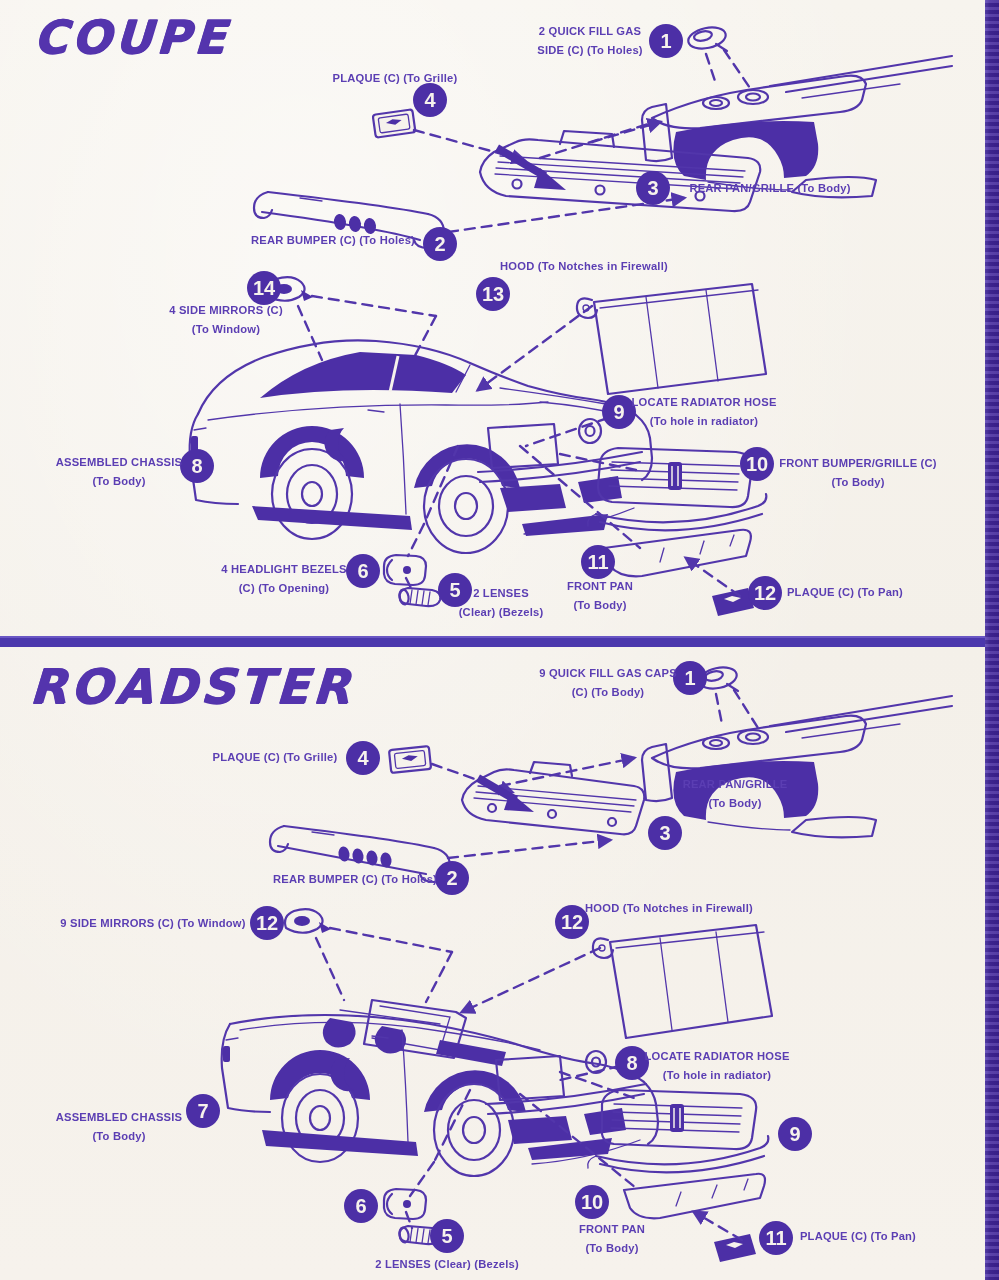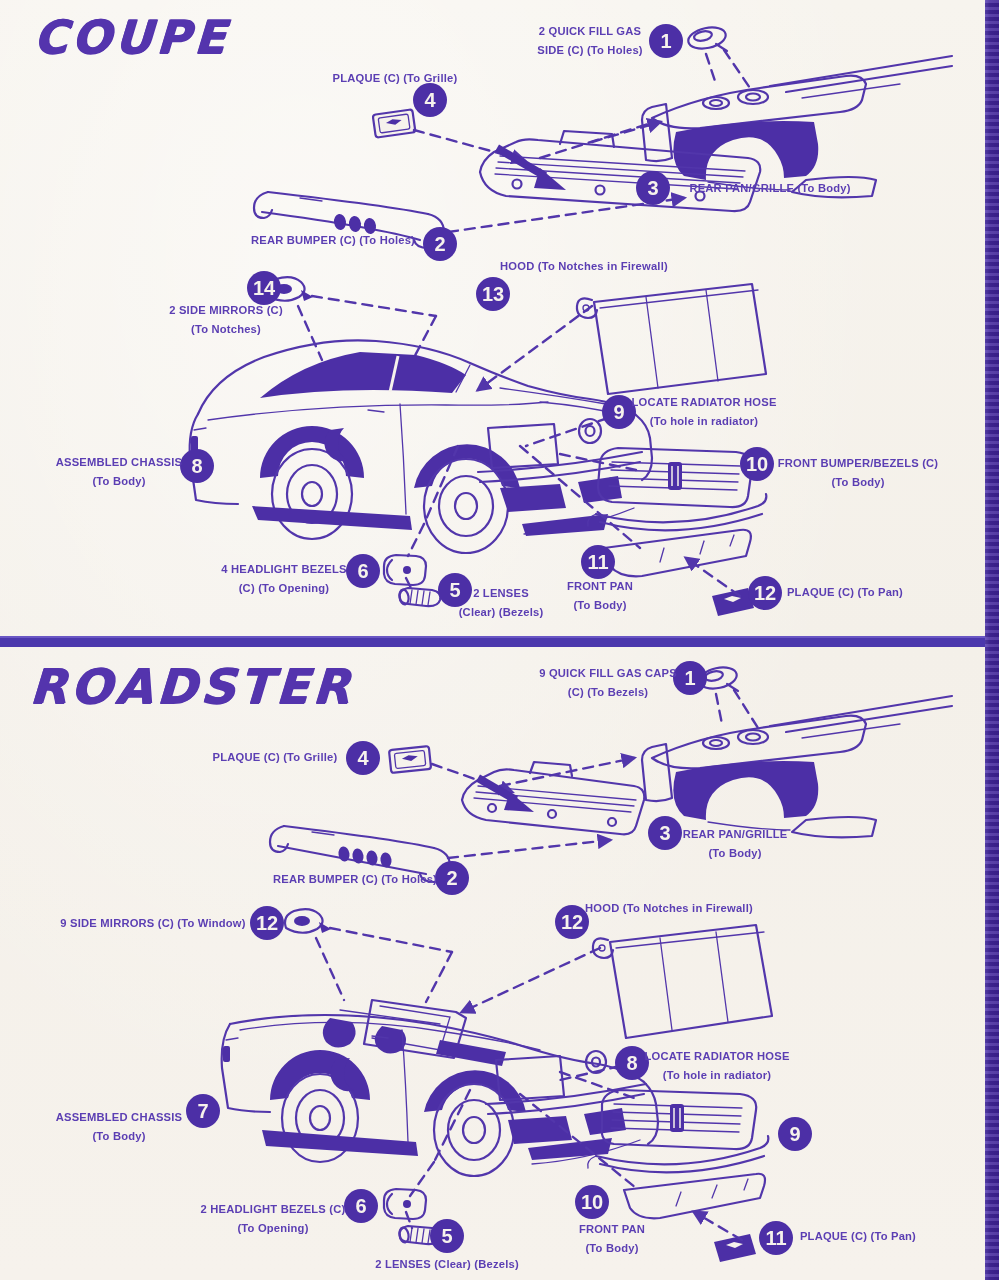--- a/index.html
+++ b/index.html
@@ -413,72 +413,68 @@
   </div>
   <div class="lbl" style="left:119px;top:472px">
     <div>ASSEMBLED CHASSIS</div>
     <div>(To Body)</div>
   </div>
   <div class="lbl" style="left:704px;top:412px">
     <div>LOCATE RADIATOR HOSE</div>
     <div>(To hole in radiator)</div>
   </div>
   <div class="lbl" style="left:858px;top:473px">
-    <div>FRONT BUMPER/BEZELS (C)</div>
+    <div>FRONT BUMPER/GRILLE (C)</div>
     <div>(To Body)</div>
   </div>
   <div class="lbl" style="left:600px;top:596px">
     <div>FRONT PAN</div>
     <div>(To Body)</div>
   </div>
   <div class="lbl" style="left:845px;top:593px">
     <div>PLAQUE (C) (To Pan)</div>
   </div>
   <div class="lbl" style="left:584px;top:267px">
     <div>HOOD (To Notches in Firewall)</div>
   </div>
   <div class="lbl" style="left:226px;top:320px">
-    <div>2 SIDE MIRRORS (C)</div>
-    <div>(To Notches)</div>
+    <div>4 SIDE MIRRORS (C)</div>
+    <div>(To Window)</div>
   </div>
 
   <div class="badge" style="left:690px;top:678px">1</div>
   <div class="badge" style="left:452px;top:878px">2</div>
   <div class="badge" style="left:665px;top:833px">3</div>
   <div class="badge" style="left:363px;top:758px">4</div>
   <div class="badge" style="left:447px;top:1236px">5</div>
   <div class="badge" style="left:361px;top:1206px">6</div>
   <div class="badge" style="left:203px;top:1111px">7</div>
   <div class="badge" style="left:632px;top:1063px">8</div>
   <div class="badge" style="left:795px;top:1134px">9</div>
   <div class="badge" style="left:592px;top:1202px">10</div>
   <div class="badge" style="left:776px;top:1238px">11</div>
   <div class="badge" style="left:572px;top:922px">12</div>
   <div class="badge" style="left:267px;top:923px">12</div>
 
   <div class="lbl" style="left:608px;top:683px">
     <div>9 QUICK FILL GAS CAPS</div>
-    <div>(C) (To Bezels)</div>
+    <div>(C) (To Body)</div>
   </div>
   <div class="lbl" style="left:355px;top:880px">
     <div>REAR BUMPER (C) (To Holes)</div>
   </div>
-  <div class="lbl" style="left:735px;top:844px">
+  <div class="lbl" style="left:735px;top:794px">
     <div>REAR PAN/GRILLE</div>
     <div>(To Body)</div>
   </div>
   <div class="lbl" style="left:275px;top:758px">
     <div>PLAQUE (C) (To Grille)</div>
   </div>
   <div class="lbl" style="left:447px;top:1265px">
     <div>2 LENSES (Clear) (Bezels)</div>
-  </div>
-  <div class="lbl" style="left:273px;top:1219px">
-    <div>2 HEADLIGHT BEZELS (C)</div>
-    <div>(To Opening)</div>
   </div>
   <div class="lbl" style="left:119px;top:1127px">
     <div>ASSEMBLED CHASSIS</div>
     <div>(To Body)</div>
   </div>
   <div class="lbl" style="left:717px;top:1066px">
     <div>LOCATE RADIATOR HOSE</div>
     <div>(To hole in radiator)</div>
   </div>
   <div class="lbl" style="left:612px;top:1239px">

